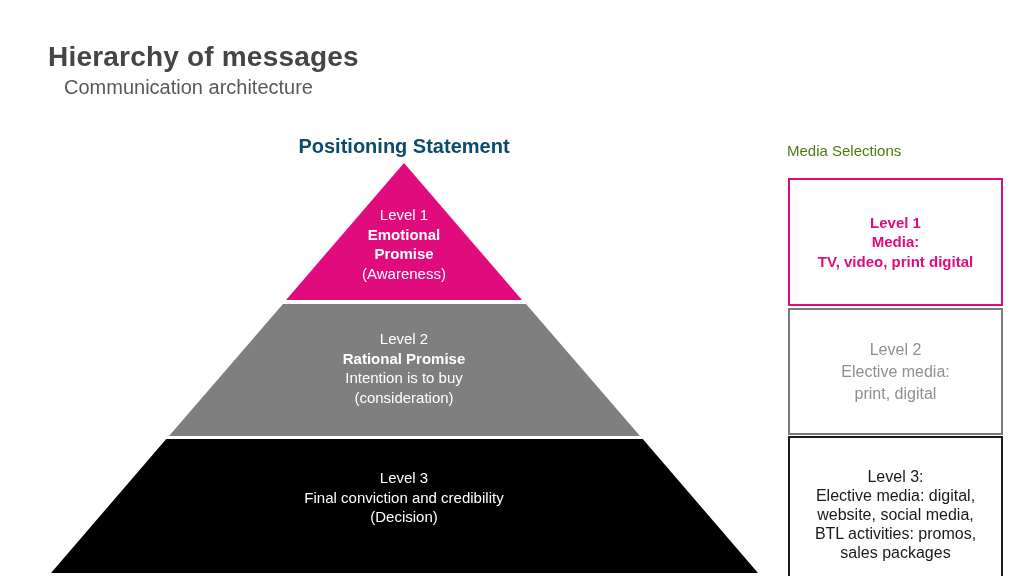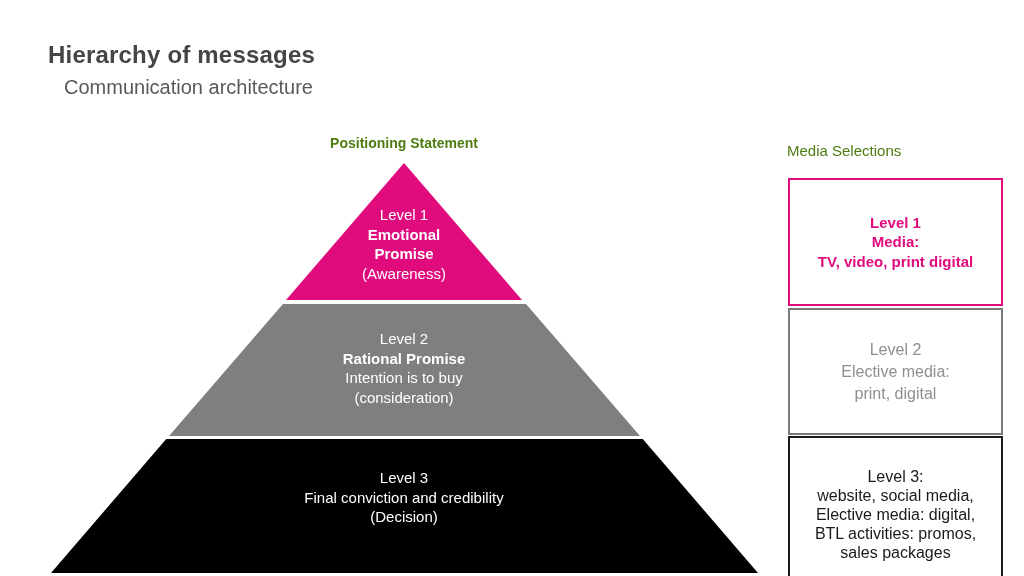--- a/index.html
+++ b/index.html
@@ -12,21 +12,21 @@
     width: 1024px;
     height: 576px;
     overflow: hidden;
     font-family: "Liberation Sans", sans-serif;
   }
   .abs { position: absolute; }
 
   
   .slide-title {
     left: 48px; top: 41px;
-    font-size: 24px;
+    font-size: 28px;
     font-weight: bold;
     color: #454545;
     letter-spacing: 0.2px;
   }
   .slide-subtitle {
     left: 48px; top: 76px;
     font-size: 20px;
     font-weight: normal;
     color: #595959;
     margin-left: 16px;
@@ -47,23 +47,23 @@
   .pyr-l3 {
     left: 51px; top: 439px; width: 707px; height: 134px;
     background: #000000;
     clip-path: polygon(16.3% 0, 83.7% 0, 100% 100%, 0 100%);
   }
 
   
   .pos-statement {
     left: 404px; top: 135px;
     transform: translateX(-50%);
-    font-size: 14px;
+    font-size: 20px;
     font-weight: bold;
-    color: #4d7c0f;
+    color: #0c4a6e;
     white-space: nowrap;
   }
   .pyr-text {
     transform: translateX(-50%);
     color: #ffffff;
     font-size: 15px;
     line-height: 19.5px;
     text-align: center;
     white-space: nowrap;
   }
@@ -154,17 +154,17 @@
 </div>
 
 <div class="media-box media-box-2">
   <div>Level 2</div>
   <div>Elective media:</div>
   <div>print, digital</div>
 </div>
 
 <div class="media-box media-box-3">
   <div>Level 3:</div>
+  <div>Elective media: digital,</div>
   <div>website, social media,</div>
-  <div>Elective media: digital,</div>
   <div>BTL activities: promos,</div>
   <div>sales packages</div>
 </div>
 
 </body></html>

